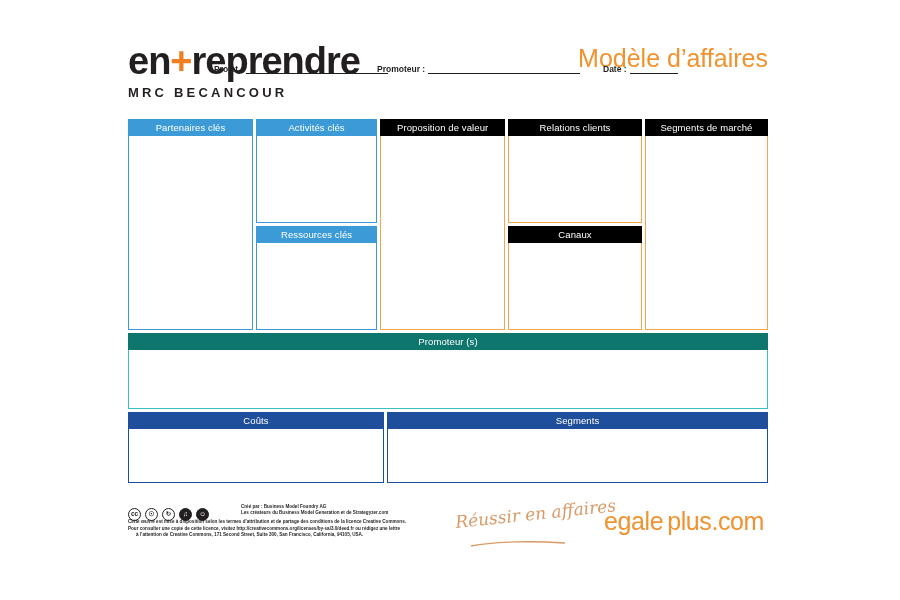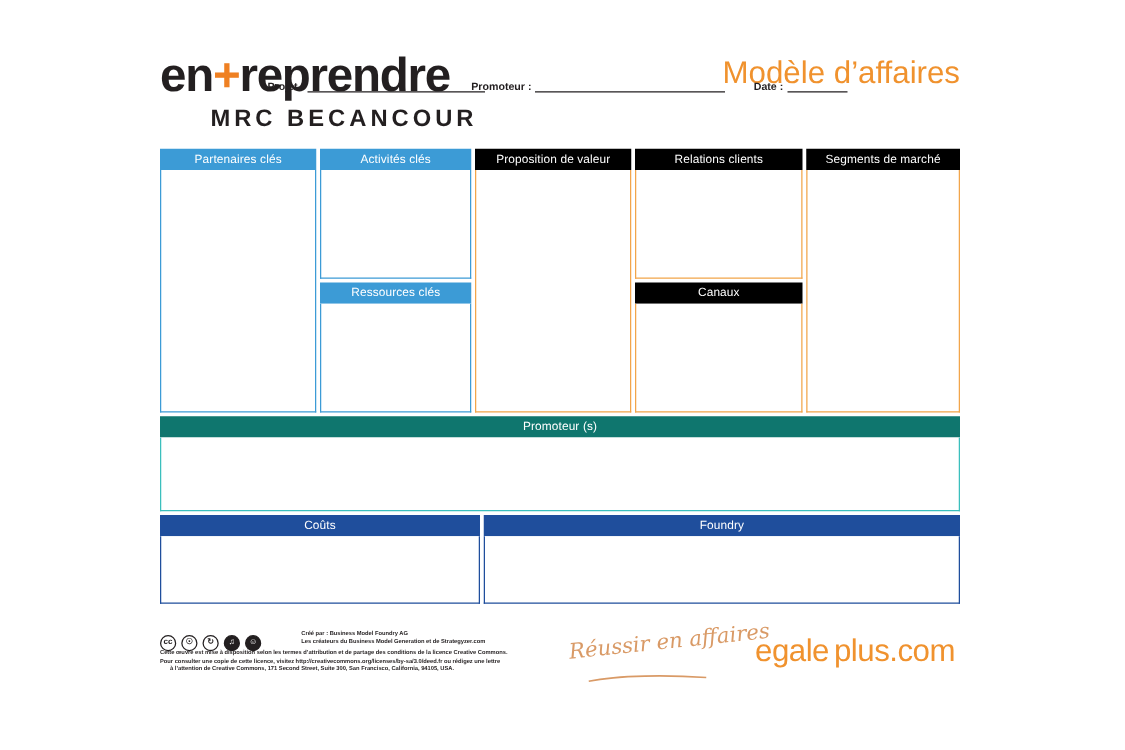--- a/index.html
+++ b/index.html
@@ -5,21 +5,21 @@
   html,body{margin:0;padding:0;background:#ffffff;}
   body{width:900px;height:600px;overflow:hidden;font-family:"Liberation Sans",sans-serif;color:#231f20;}
 
   .page{position:relative;width:900px;height:600px;}
 
   
   .header{position:absolute;left:128px;top:42px;width:640px;height:70px;}
   .logo{position:absolute;left:0;top:0;width:260px;}
   .logo-main{font-size:38px;line-height:38px;font-weight:700;letter-spacing:-1px;color:#231f20;white-space:nowrap;}
   .logo-main .plus{color:#ef8022;font-weight:700;}
-  .logo-sub{font-size:19px;letter-spacing:3.2px;color:#231f20;font-weight:700;text-align:right;margin-top:5px;padding-right:6px;}
+  .logo-sub{font-size:13px;letter-spacing:3.2px;color:#231f20;font-weight:700;text-align:left;margin-top:5px;padding-right:6px;}
   .doc-title{position:absolute;right:0;top:2px;font-size:25px;color:#f0922e;font-weight:400;white-space:nowrap;}
 
   .fields{position:absolute;left:190px;top:58px;width:578px;height:16px;font-size:8.5px;font-weight:700;color:#231f20;}
   .field{position:absolute;bottom:0;display:flex;align-items:flex-end;white-space:nowrap;}
   .field .lbl{padding-right:3px;}
   .field .rule{border-bottom:1.1px solid #231f20;display:inline-block;height:9px;}
   .f-projet{left:0;padding-left:24px;}
   .f-projet .rule{width:142px;}
   .f-promo{left:187px;}
   .f-promo .rule{width:152px;}
@@ -156,21 +156,21 @@
       <div class="hdr teal">Promoteur (s)</div>
       <div class="cell teal promo-body"></div>
     </div>
 
     <div class="row-bottom">
       <div class="b-left">
         <div class="hdr navy">Coûts</div>
         <div class="cell navy bot-body"></div>
       </div>
       <div class="b-right">
-        <div class="hdr navy">Foundry</div>
+        <div class="hdr navy">Segments</div>
         <div class="cell navy bot-body"></div>
       </div>
     </div>
 
   </div>
 
   <div class="footer">
     <div class="cc-row">
       <span class="cc">cc</span>
       <span class="cc">☉</span>

